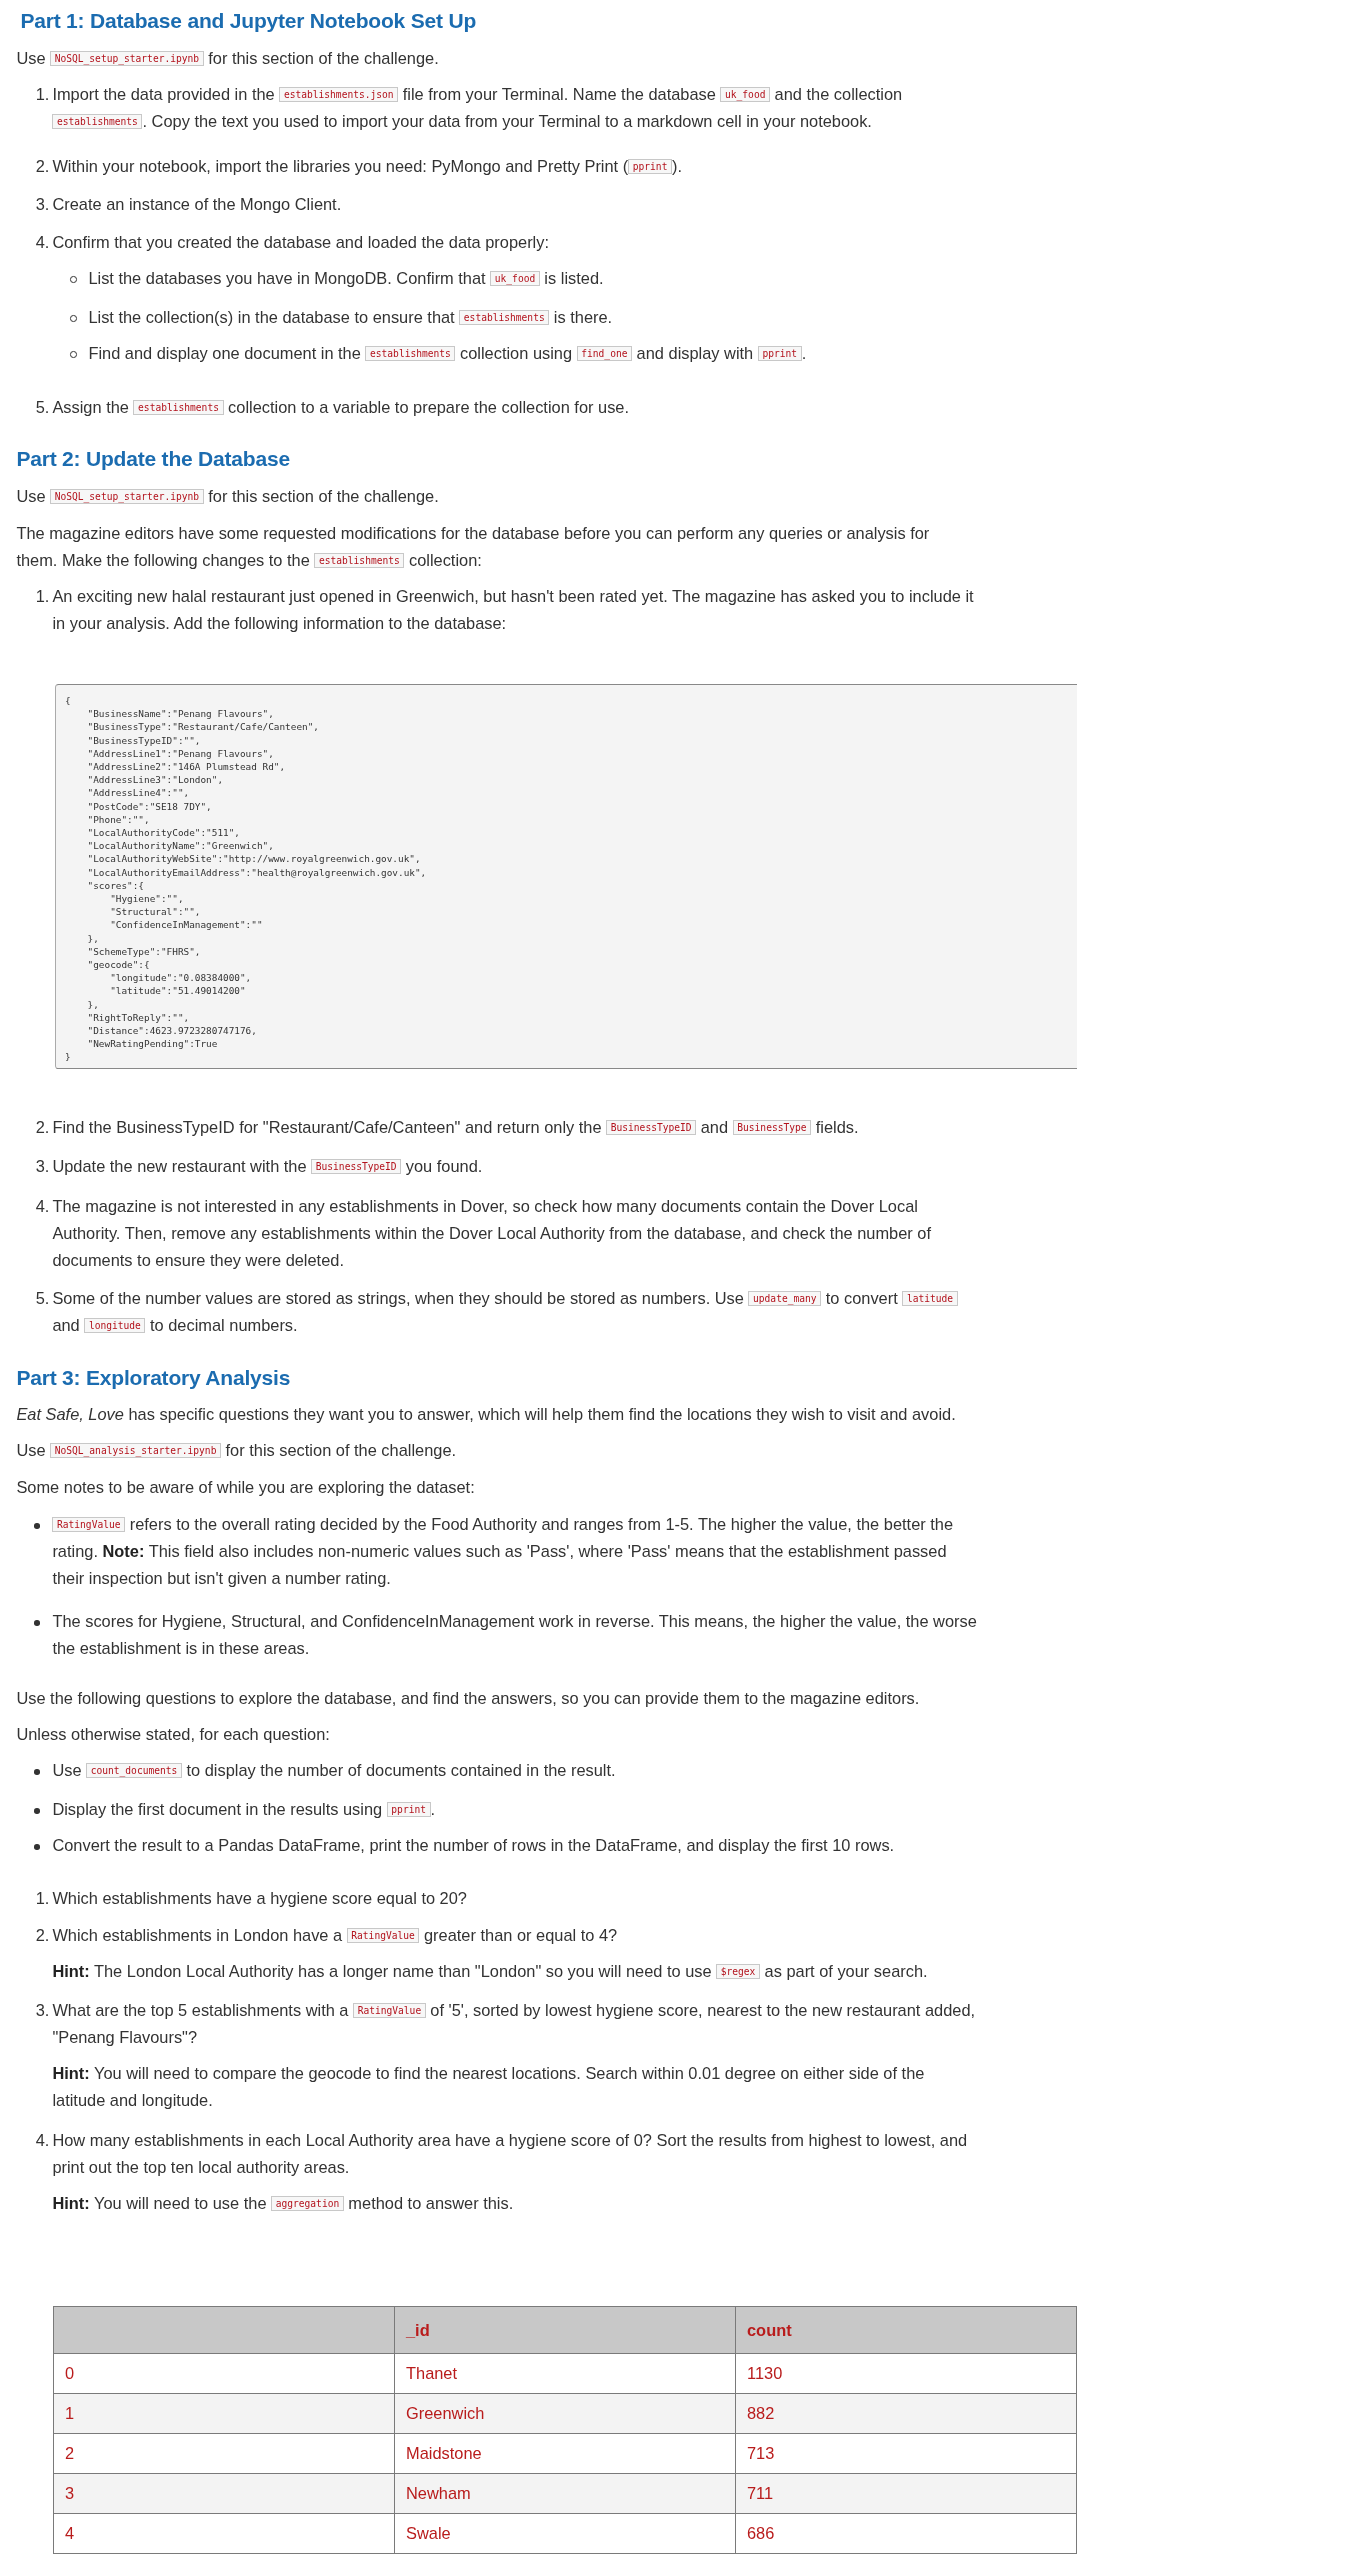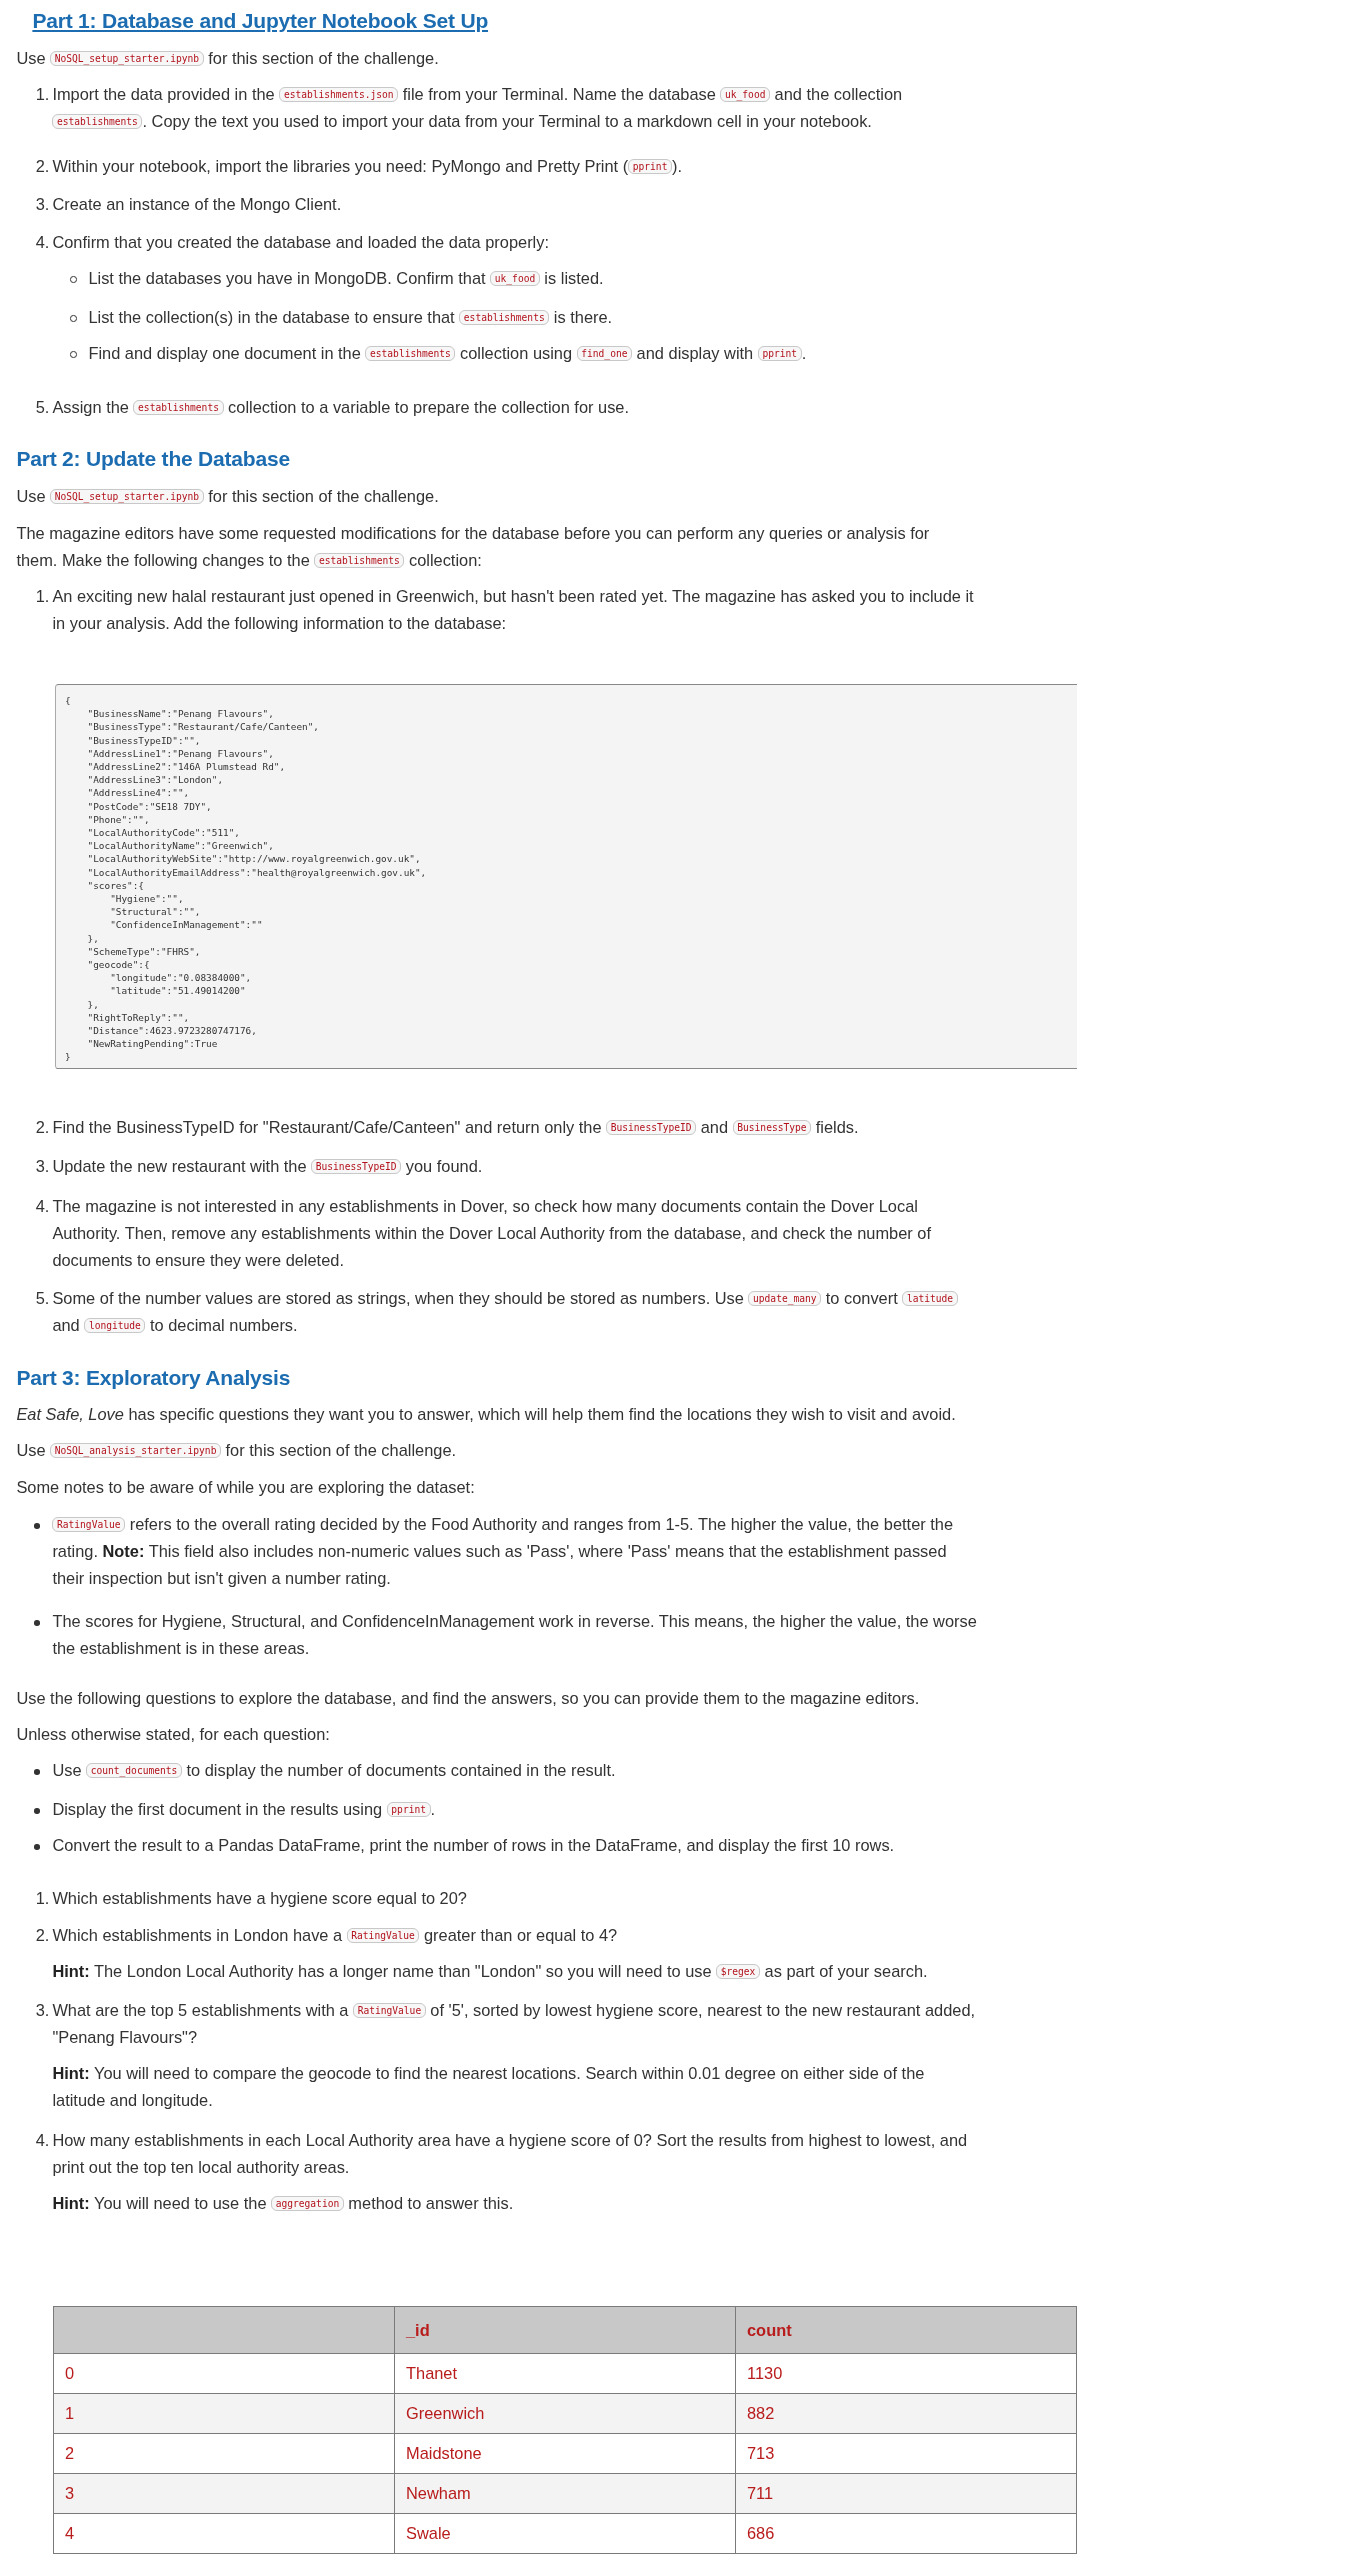--- a/index.html
+++ b/index.html
@@ -22,21 +22,21 @@
       line-height: 27px;
       letter-spacing: -0.2px;
     }
     p { margin: 0; }
     code.chip {
       font-family: "DejaVu Sans Mono", "Liberation Mono", monospace;
       font-size: 9.6px;
       color: #b3121c;
       background: #f7f7f7;
       border: 0.9px solid #c8c8c8;
-      border-radius: 6px;
+      border-radius: 0;
       padding: 0.9px 3.6px;
       vertical-align: 1.8px;
       line-height: 12.8px;
     }
     .ol-item { position: relative; padding-left: 36px; }
     .ol-num { position: absolute; left: 0; top: 0; width: 33px; text-align: right; }
     .ul-item { position: relative; padding-left: 36px; }
     .bullet-disc { position: absolute; left: 18px; top: 12px; width: 5.5px; height: 5.5px; border-radius: 50%; background: #333; }
     .bullet-circle { position: absolute; left: 18px; top: 11px; width: 4.6px; height: 4.6px; border-radius: 50%; border: 1.2px solid #333; }
     .abs { position: absolute; }
@@ -77,21 +77,21 @@
     table.df tr.odd td { background: #ffffff; }
     table.df tr.even td { background: #f3f3f3; }
     b, strong { font-weight: bold; color: #222; }
     i.em { font-style: italic; }
   </style>
 </head>
 <body>
 
 <div class="page">
 
-  <h2 class="abs" style="top:7.3px;left:16px;text-decoration:underline;">Part 1: Database and Jupyter Notebook Set Up</h2>
+  <h2 class="abs" style="top:7.3px;left:4px;">Part 1: Database and Jupyter Notebook Set Up</h2>
 
   <p class="abs" style="top:45px;left:0;">
     <span>Use </span><code class="chip">NoSQL_setup_starter.ipynb</code><span> for this section of the challenge.</span>
   </p>
 
   <div class="ol-item abs" style="top:81px;left:0;width:1057px;">
     <span class="ol-num">1.</span>
     <div>
       <span>Import the data provided in the </span><code class="chip">establishments.json</code><span> file from your Terminal. Name the database </span><code class="chip">uk_food</code><span> and the collection</span>
     </div>

